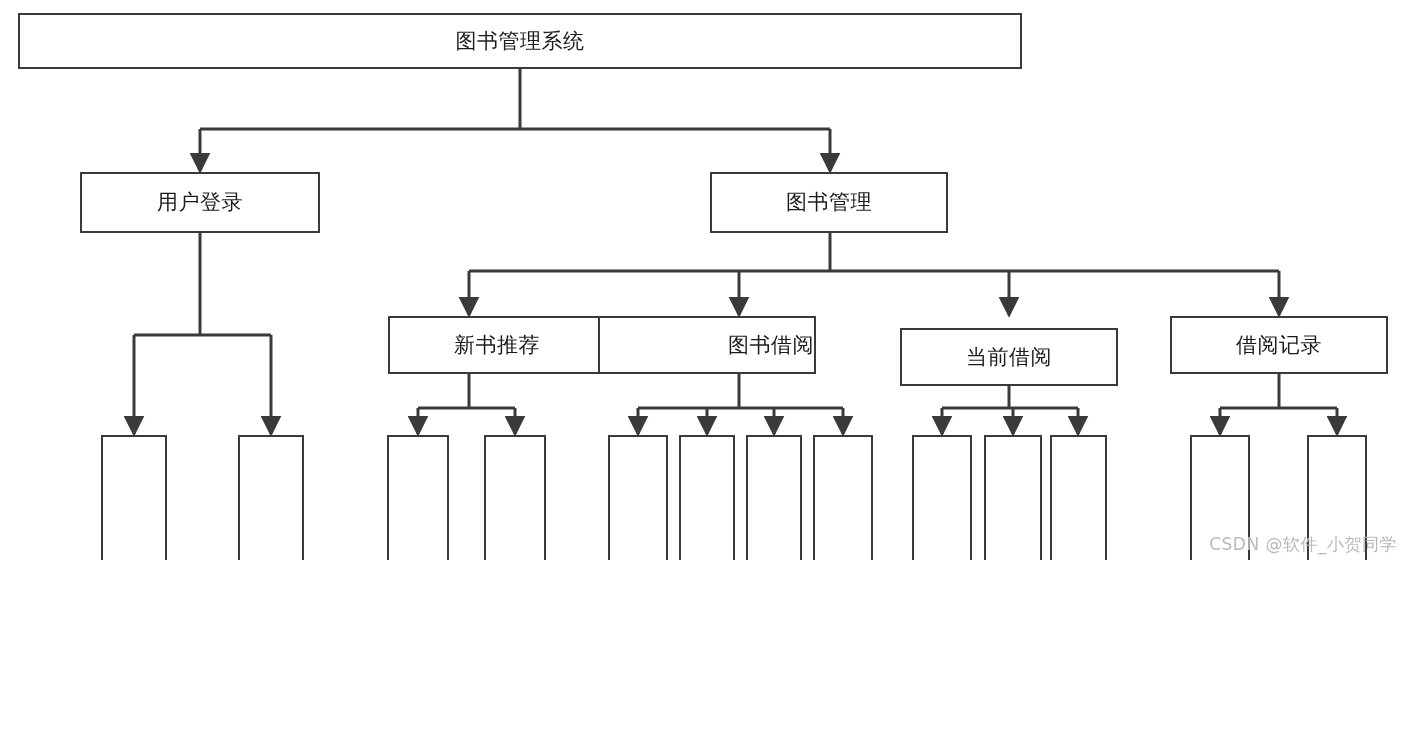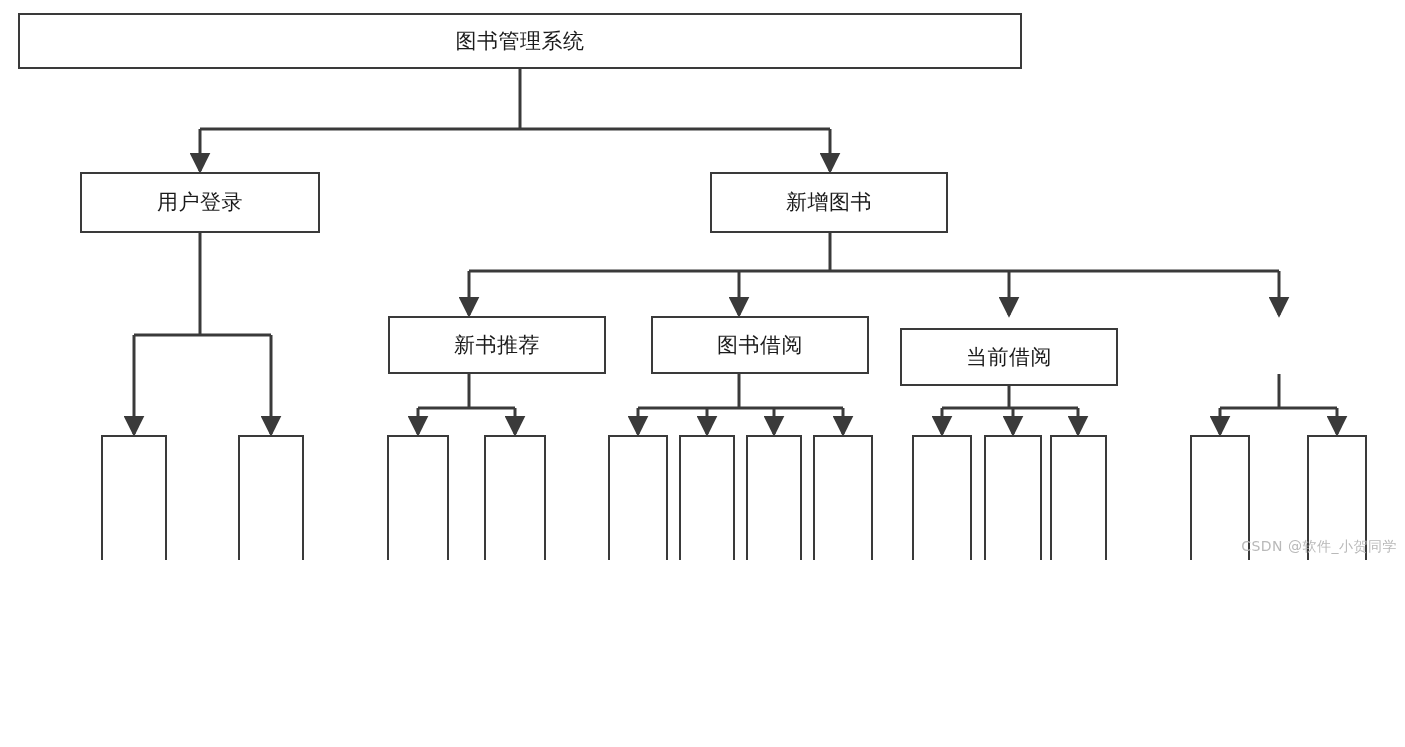--- a/index.html
+++ b/index.html
@@ -63,21 +63,21 @@
   }
   .node.leaf.tall .node-label {
     font-size: 19px;
     letter-spacing: 0.5px;
   }
   
   #watermark {
     position: absolute;
     right: 8px;
     bottom: 4px;
-    font-size: 14px;
+    font-size: 17px;
     color: #b9b9b9;
     white-space: nowrap;
     letter-spacing: 0.5px;
     pointer-events: none;
   }
 </style>
 </head>
 <body>
 
 <div id="canvas">
@@ -133,32 +133,35 @@
   </svg>
 
   <div class="node root" style="left:18px; top:13px; width:1004px; height:56px;">
     <span class="node-label">图书管理系统</span>
   </div>
 
   <div class="node" style="left:80px; top:172px; width:240px; height:61px;">
     <span class="node-label">用户登录</span>
   </div>
   <div class="node" style="left:710px; top:172px; width:238px; height:61px;">
-    <span class="node-label">新增图书</span>
+    <span class="node-label">图书管理</span>
   </div>
 
   <div class="node" style="left:360px; top:316px; width:218px; height:58px;margin-left:28px;">
     <span class="node-label">新书推荐</span>
   </div>
-  <div class="node" style="left:651px; top:316px; width:218px; height:58px;">
+  <div class="node" style="left:598px; top:316px; width:218px; height:58px;justify-content:flex-end;">
     <span class="node-label">图书借阅</span>
   </div>
   <div class="node" style="left:900px; top:328px; width:218px; height:58px;">
     <span class="node-label">当前借阅</span>
   </div>
+  <div class="node" style="left:1170px; top:316px; width:218px; height:58px;">
+    <span class="node-label">借阅记录</span>
+  </div>
 
   <div class="node leaf" style="left:101px; top:435px; width:66px; height:298px;">
     <span class="node-label">用户登录</span>
   </div>
   <div class="node leaf" style="left:238px; top:435px; width:66px; height:298px;">
     <span class="node-label">注销登录</span>
   </div>
 
   <div class="node leaf" style="left:387px; top:435px; width:62px; height:298px;">
     <span class="node-label">查询图书</span>

